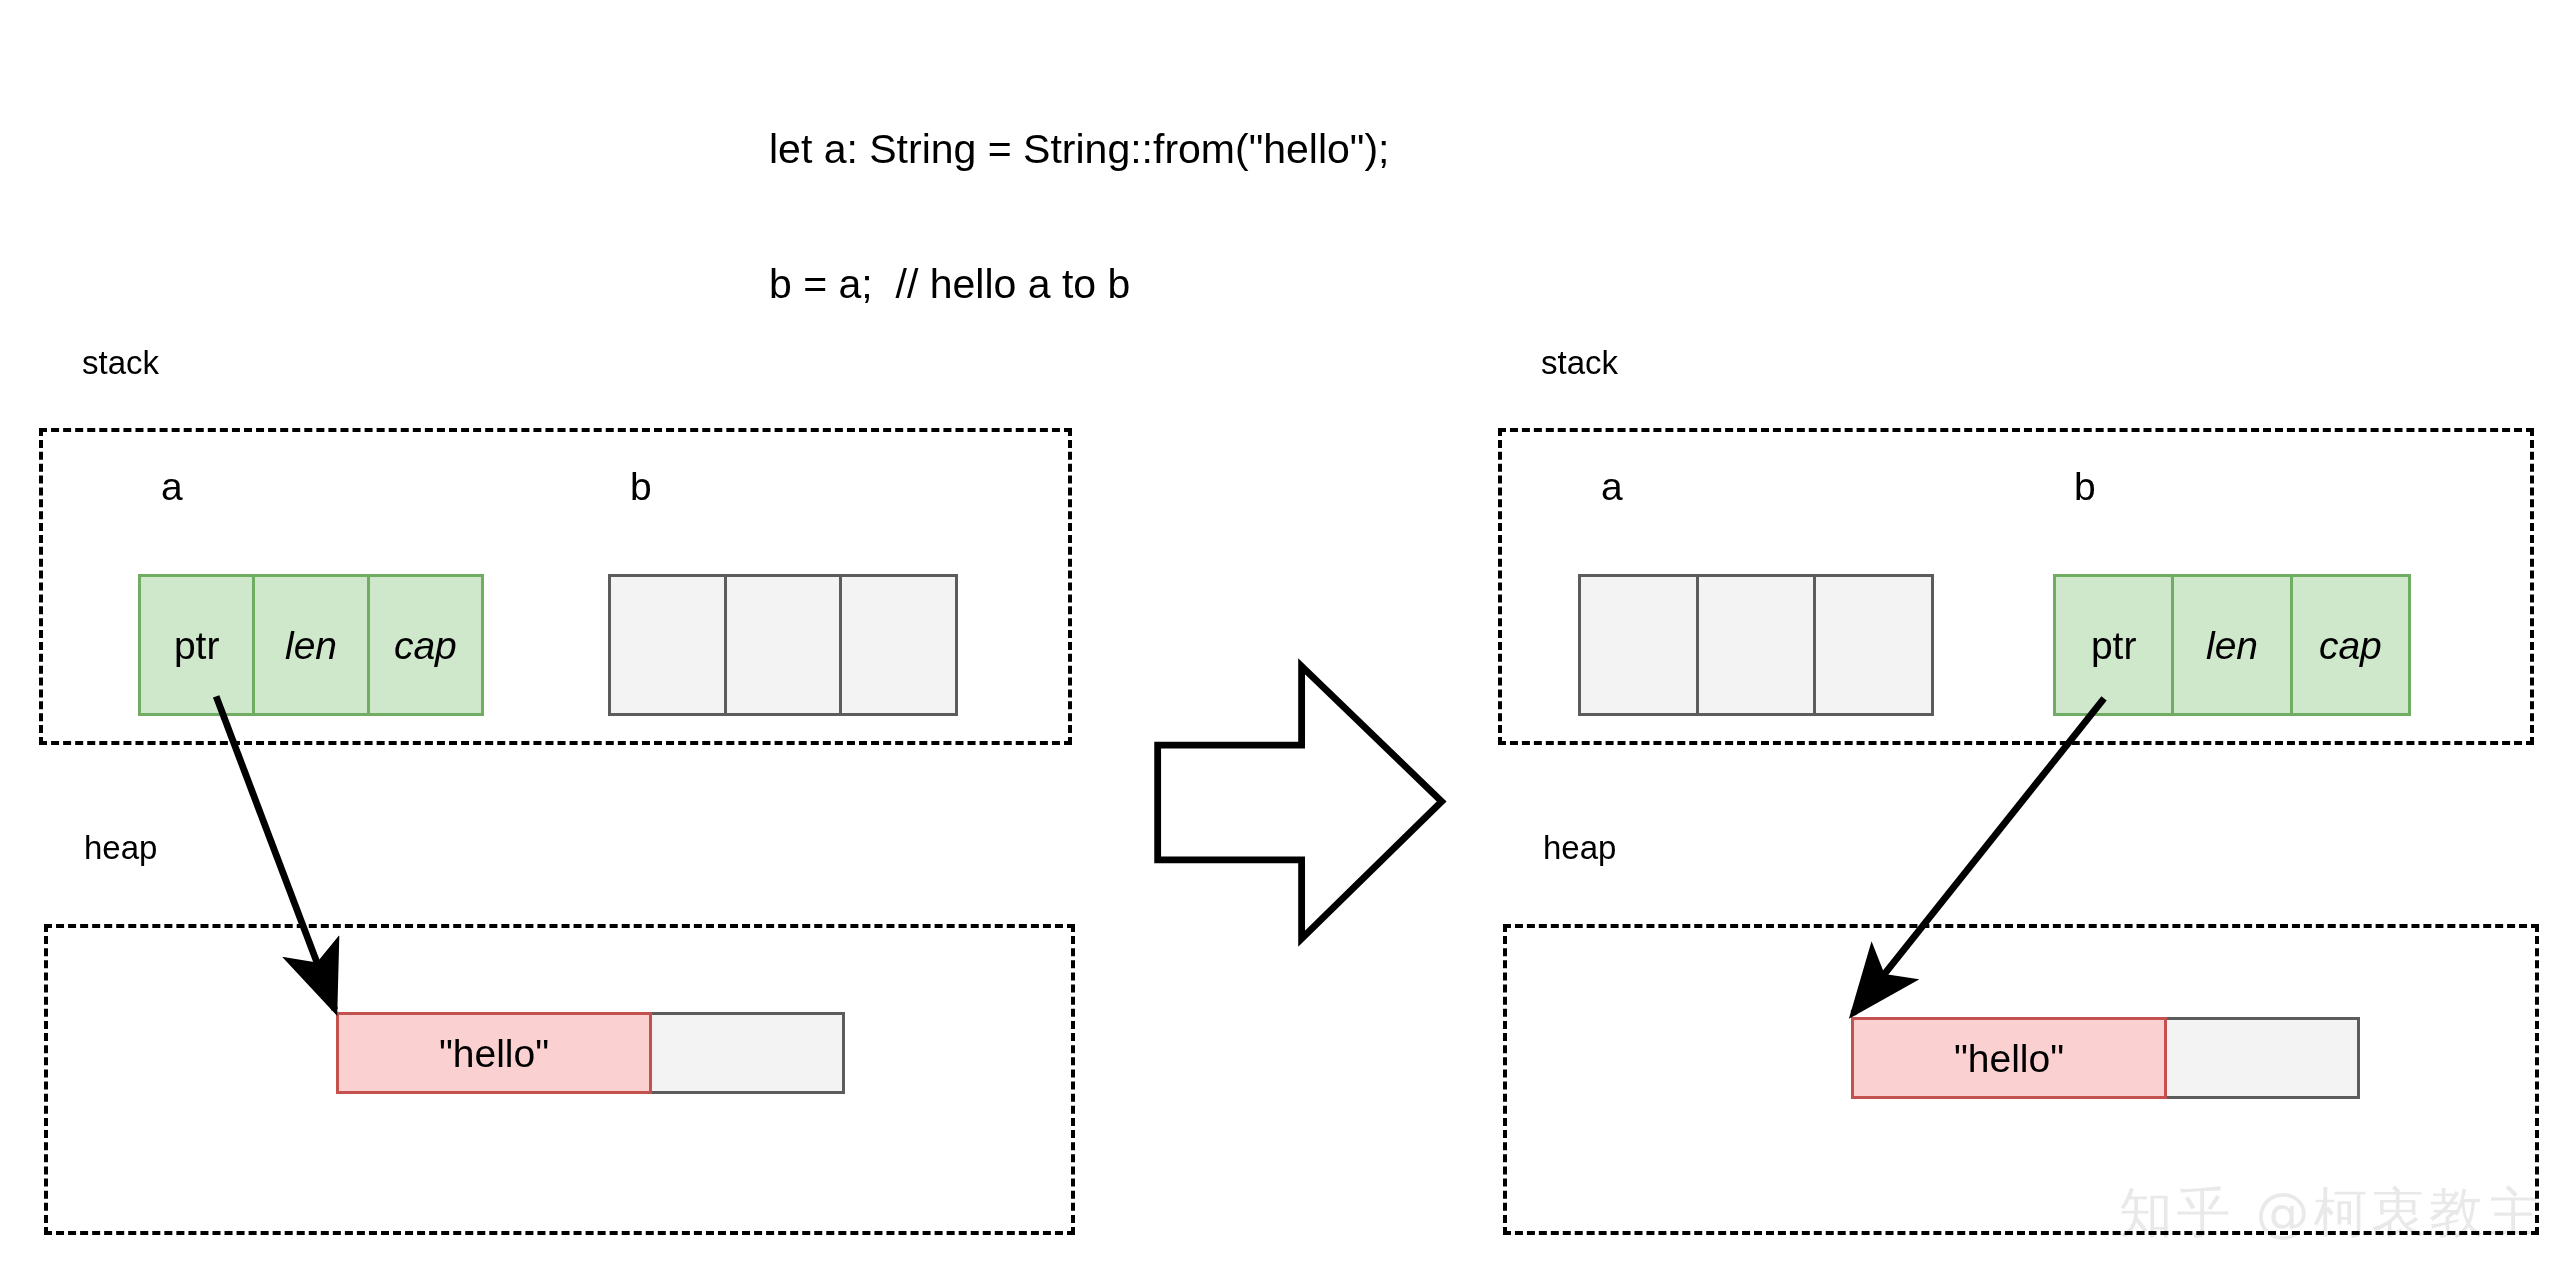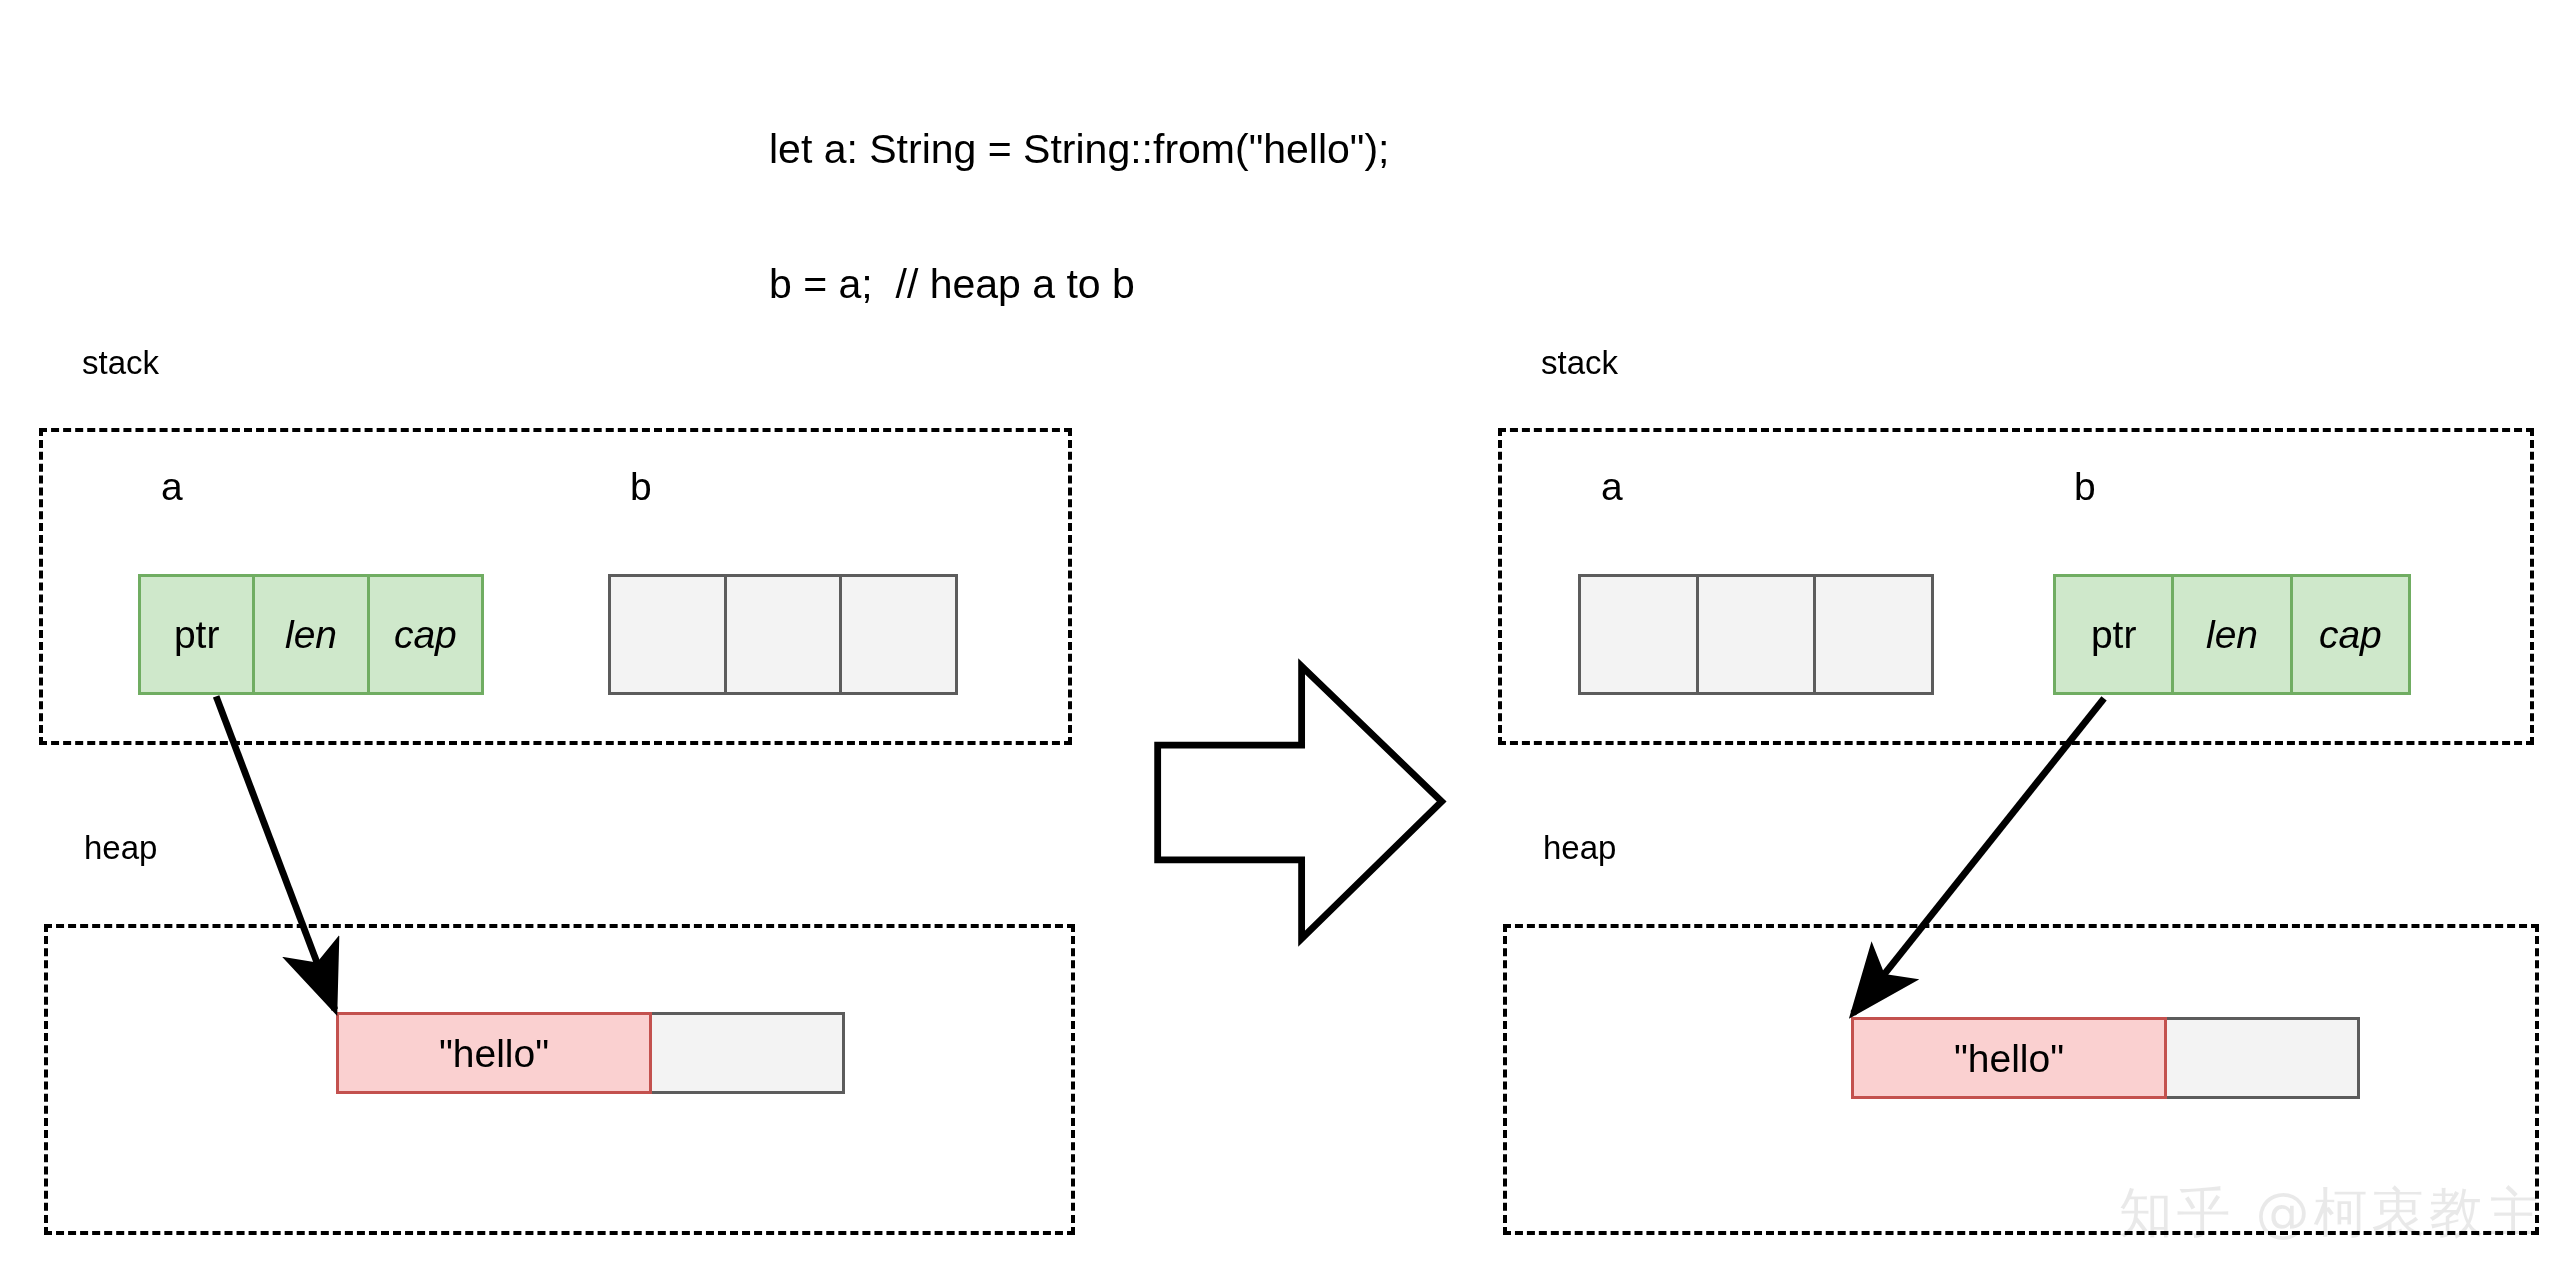--- a/index.html
+++ b/index.html
@@ -54,21 +54,21 @@
     line-height: 39px;
     color: #000;
     white-space: nowrap;
   }
 
   
   .slot {
     position: absolute;
     display: flex;
     box-sizing: border-box;
-    height: 121px;
+    height: 142px;
   }
   .slot .cell {
     flex: 1 1 0;
     box-sizing: border-box;
     display: flex;
     align-items: center;
     justify-content: center;
     font-size: 39px;
     line-height: 39px;
     color: #000;
@@ -127,21 +127,21 @@
     font-family: "DejaVu Sans", sans-serif;
   }
 </style>
 </head>
 <body>
 
 <div id="canvas">
 
   <div class="code-block">
     <span class="code-line">let a: String = String::from("hello");</span>
-    <span class="code-line">b = a;  // heap a to b</span>
+    <span class="code-line">b = a;  // hello a to b</span>
   </div>
 
   <div class="region-label" style="left:82px; top:342px;">stack</div>
   <div class="region" style="left:39px; top:428px; width:1033px; height:317px;"></div>
 
   <div class="var-label" style="left:161px; top:467px;">a</div>
   <div class="slot green" style="left:138px; top:574px; width:346px;">
     <div class="cell">ptr</div>
     <div class="cell">len</div>
     <div class="cell">cap</div>

